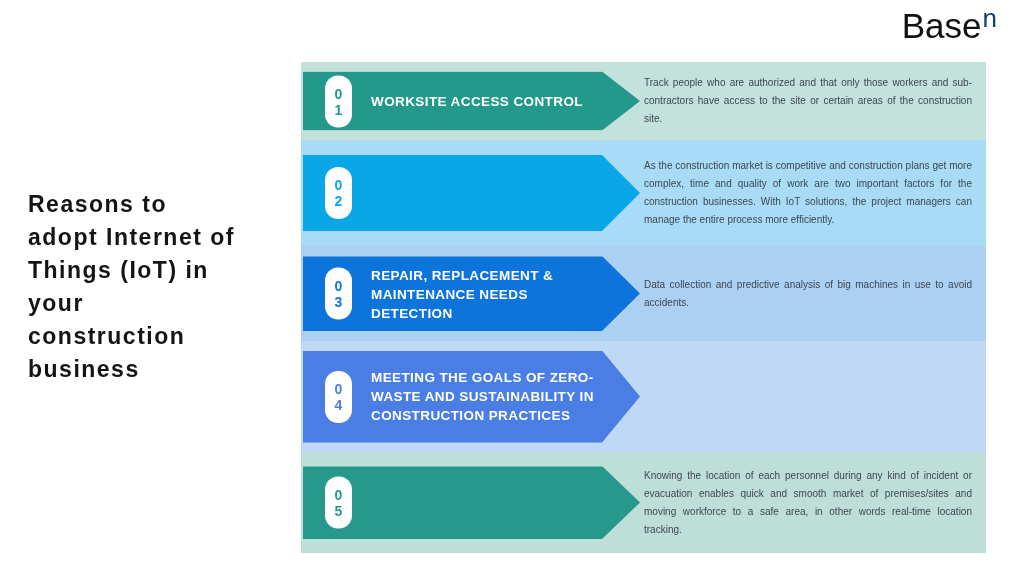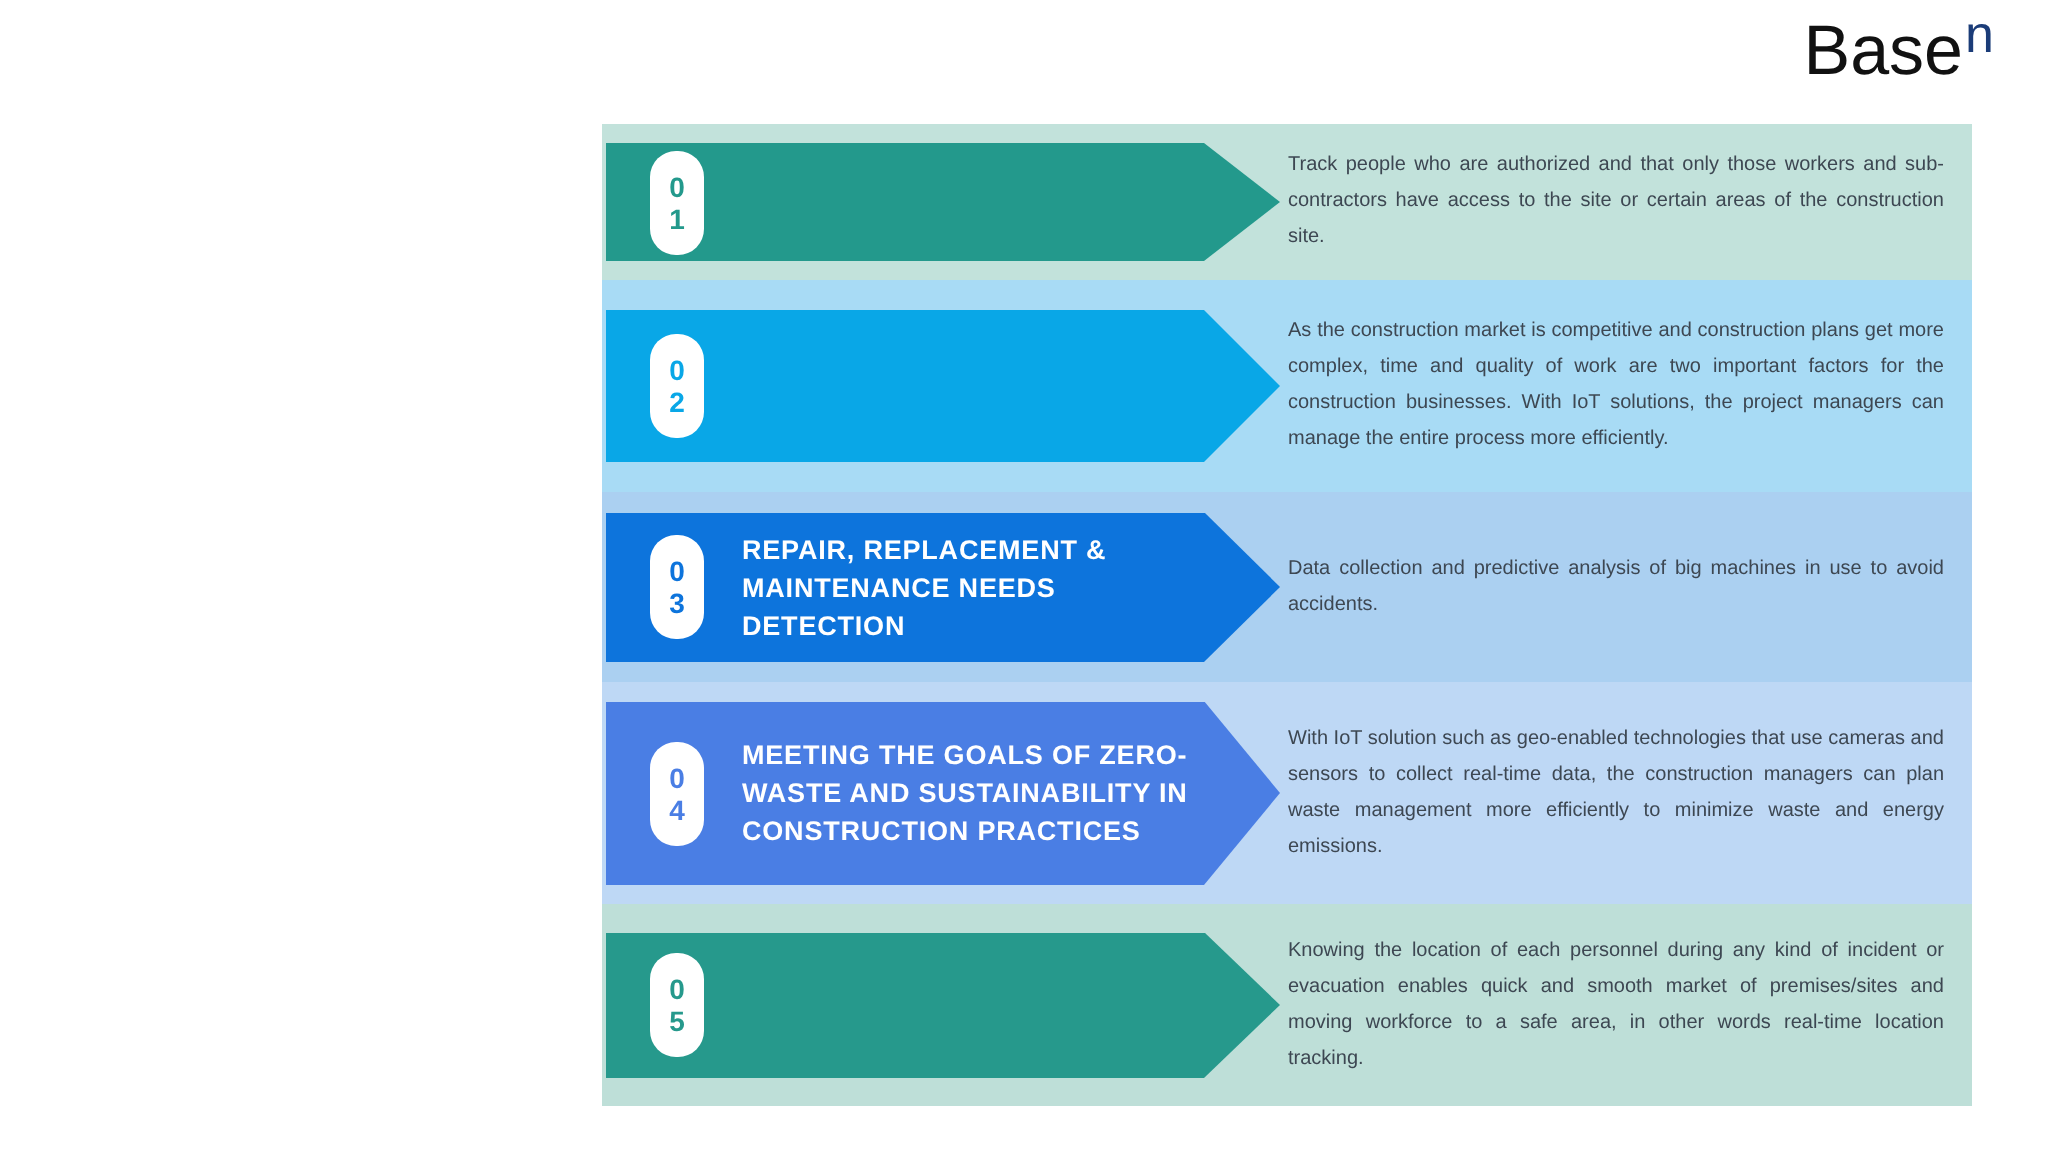--- a/index.html
+++ b/index.html
@@ -47,30 +47,37 @@
   .desc{position:absolute;left:343px;width:328px;top:50%;transform:translateY(-50%);
     font-size:10px;line-height:18px;color:#3d4752;text-align:justify;}
 </style>
 </head>
 <body>
 
 <div class="stage">
 
   <div class="logo"><span>Base</span><span class="sup" style="color: rgb(27, 60, 120);">n</span></div>
 
+  <div class="main-title">Reasons to
+adopt Internet of
+Things (IoT) in
+your
+construction
+business</div>
 
   <div class="panel">
 
     <div class="row row-1">
       <div class="band" style="background: rgb(194, 226, 219);"></div>
       <div class="arrow arrow-1" style="background: rgb(35, 153, 140);">
         <div class="num-pill">
           <div style="color: rgb(35, 153, 140);">0</div>
           <div style="color: rgb(35, 153, 140);">1</div>
         </div>
+        <div class="arrow-heading">WORKSITE ACCESS CONTROL</div>
       </div>
       <div class="desc">Track people who are authorized and that only those workers and sub-contractors have access to the site or certain areas of the construction site.</div>
     </div>
 
     <div class="row row-2">
       <div class="band" style="background: rgb(168, 219, 245);"></div>
       <div class="arrow arrow-2" style="background: rgb(9, 167, 231);">
         <div class="num-pill">
           <div style="color: rgb(9, 167, 231);">0</div>
           <div style="color: rgb(9, 167, 231);">2</div>
@@ -93,21 +100,20 @@
 
     <div class="row row-4">
       <div class="band" style="background: rgb(190, 216, 245);"></div>
       <div class="arrow arrow-4" style="background: rgb(74, 126, 228);">
         <div class="num-pill">
           <div style="color: rgb(74, 126, 228);">0</div>
           <div style="color: rgb(74, 126, 228);">4</div>
         </div>
         <div class="arrow-heading">MEETING THE GOALS OF ZERO-WASTE AND SUSTAINABILITY IN CONSTRUCTION PRACTICES</div>
       </div>
-      <div class="desc">With IoT solution such as geo-enabled technologies that use cameras and sensors to collect real-time data, the construction managers can plan waste management more efficiently to minimize waste and energy emissions.</div>
     </div>
 
     <div class="row row-5">
       <div class="band" style="background: rgb(190, 223, 216);"></div>
       <div class="arrow arrow-5" style="background: rgb(38, 153, 140);">
         <div class="num-pill">
           <div style="color: rgb(38, 153, 140);">0</div>
           <div style="color: rgb(38, 153, 140);">5</div>
         </div>
       </div>

